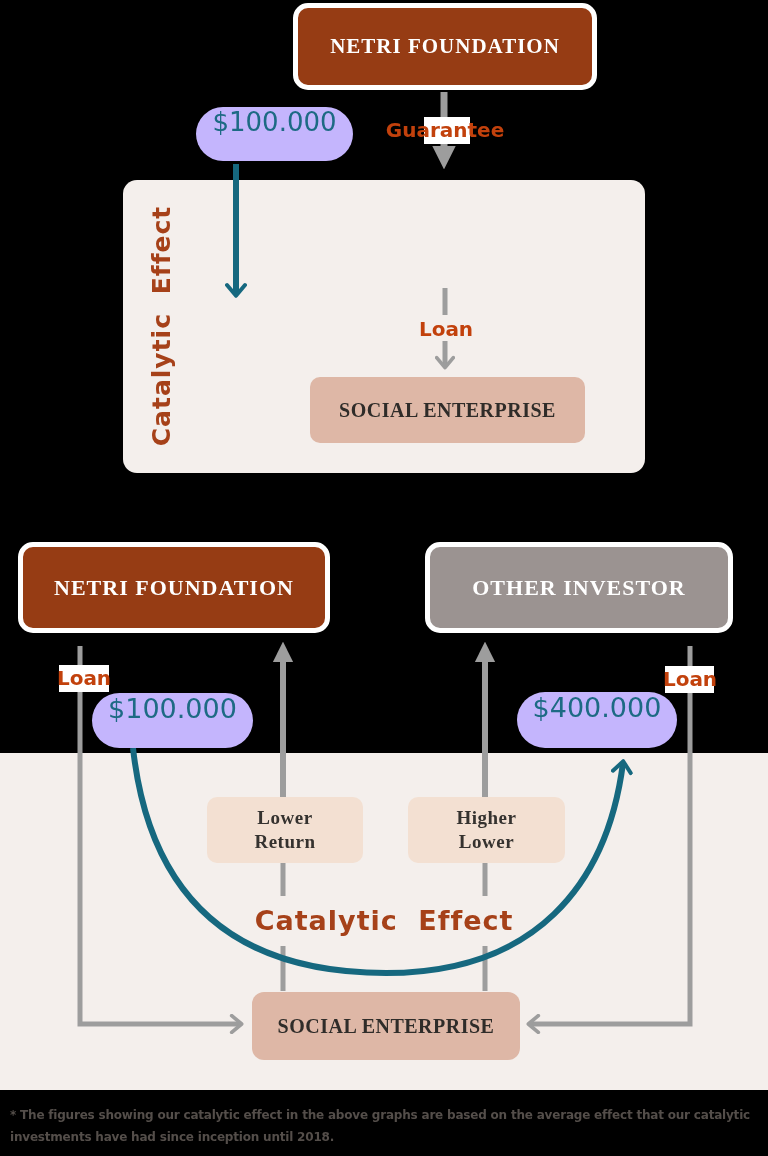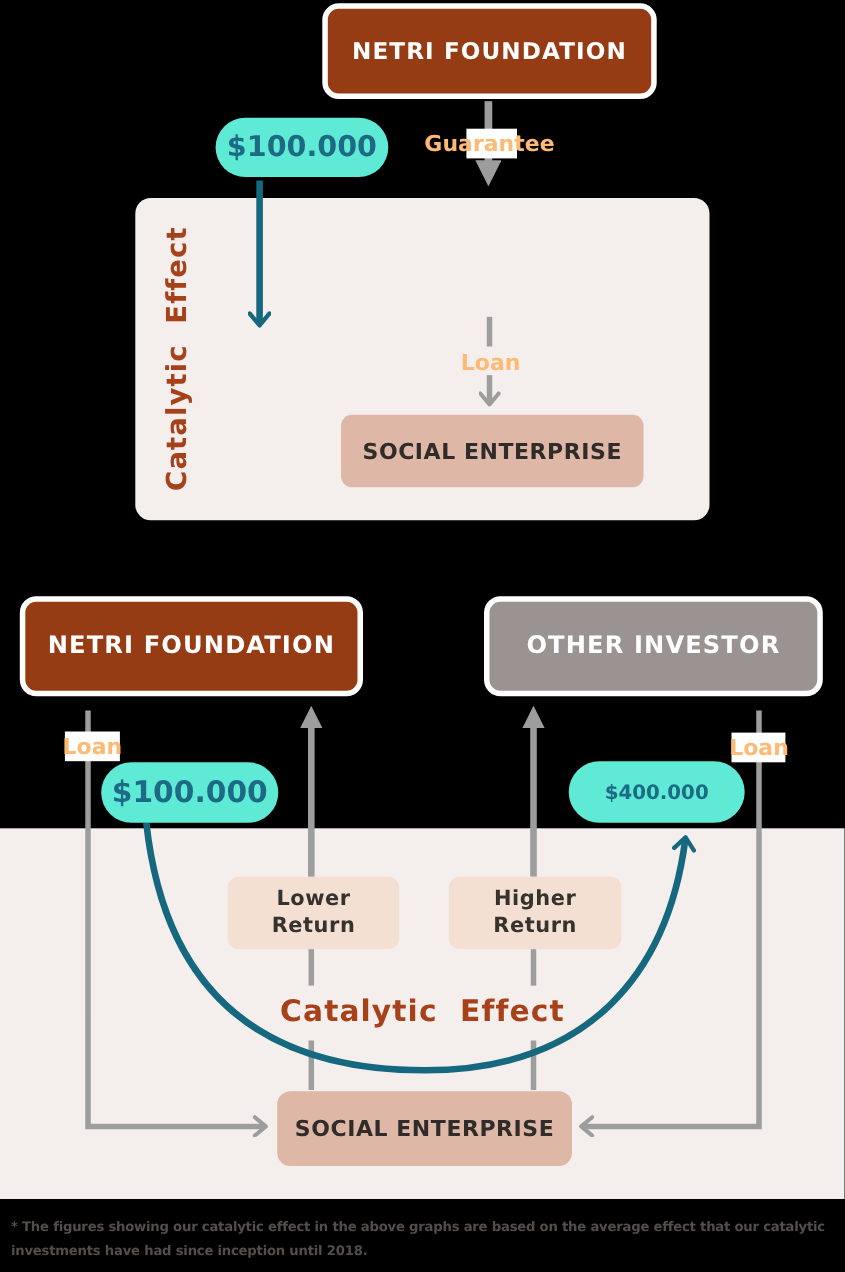--- a/index.html
+++ b/index.html
@@ -7,29 +7,29 @@
     position:relative; width:768px; height:1156px; background:#000;
     font-family:"DejaVu Sans","Liberation Sans",sans-serif; overflow:hidden;
   }
   .panel { position:absolute; background:#F4EFEC; z-index:1; }
   .panel1 { left:123px; top:180px; width:522px; height:293px; border-radius:14px; }
   .panel2 { left:0px; top:753px; width:768px; height:337px; }
   .overlay { position:absolute; left:0; top:0; z-index:2; pointer-events:none; }
   .chip { position:absolute; background:#ffffff; z-index:3; }
   .box { position:absolute; display:flex; align-items:center; justify-content:center;
          text-align:center; z-index:4; }
-  .box-label { font-weight:bold; letter-spacing:1px; }
+  .box-label { font-weight:bold; letter-spacing:1px;font-family:Liberation Serif, serif; }
   .rust-box { background:#963C14; border:5px solid #fff; border-radius:15px; color:#fff; }
   .gray-box { background:#9B9391; border:5px solid #fff; border-radius:15px; color:#fff; }
   .salmon-box { background:#DEB7A6; color:#2F2C29; border-radius:10px; }
   .pink-box { background:#F3E0D2; color:#35322F; border-radius:10px; }
-  .pill { position:absolute; background:#5eead4; border-radius:28px; z-index:4;
-          display:flex; align-items:center; justify-content:center;
-          color:#1D6A84; font-weight:bold; }
-  .flow-label { position:absolute; color:#fdba74; font-weight:bold; z-index:4;
+  .pill { position:absolute; background:#c4b5fd; border-radius:28px; z-index:4;
+          display:flex; justify-content:center;
+          color:#1D6A84; font-weight:normal; }
+  .flow-label { position:absolute; color:#c2410c; font-weight:bold; z-index:4;
                 transform:translate(-50%,-50%); white-space:nowrap; }
   .vlabel { position:absolute; color:#A64119; font-weight:bold; white-space:nowrap;
             transform:translate(-50%,-50%) rotate(-90deg); z-index:4;
             letter-spacing:1px; word-spacing:9px; }
   .heading { position:absolute; color:#A64119; font-weight:bold; white-space:nowrap;
              transform:translate(-50%,-50%); z-index:4; letter-spacing:1px; word-spacing:10px; }
   .footnote { position:absolute; color:#544E4A; font-weight:bold; z-index:4;
               font-size:12px; line-height:22px; letter-spacing:-0.2px; }
 </style>
 </head>
@@ -87,44 +87,44 @@
 
 
   <div class="box salmon-box" style="left:310px; top:377px; width:275px; height:66px;">
     <span class="box-label" style="font-size:20px; letter-spacing:0.5px;">SOCIAL ENTERPRISE</span>
   </div>
 
   <div class="box rust-box" style="left:18px; top:542px; width:302px; height:81px;">
     <span class="box-label" style="font-size:22px;">NETRI FOUNDATION</span>
   </div>
 
-  <div class="box gray-box" style="left:440px; top:542px; width:298px; height:81px;">
+  <div class="box gray-box" style="left:425px; top:542px; width:298px; height:81px;">
     <span class="box-label" style="font-size:22px;">OTHER INVESTOR</span>
   </div>
 
   <div class="chip" style="left:59px; top:665px; width:50px; height:27px;"></div>
   <div class="flow-label" style="left:84px; top:678px; font-size:20px;">Loan</div>
 
   <div class="chip" style="left:665px; top:666px; width:49px; height:27px;"></div>
   <div class="flow-label" style="left:690px; top:679px; font-size:20px;">Loan</div>
 
   <div class="pill" style="left:92px; top:693px; width:161px; height:55px; font-size:27px;">
     <span>$100.000</span>
   </div>
 
-  <div class="pill" style="left:517px; top:692px; width:160px; height:56px; font-size:18px;">
+  <div class="pill" style="left:517px; top:692px; width:160px; height:56px; font-size:27px;">
     <span>$400.000</span>
   </div>
 
   <div class="box pink-box" style="left:207px; top:797px; width:156px; height:66px; padding:0 28px; box-sizing:border-box;">
     <span class="box-label" style="font-size:19px; letter-spacing:0.5px; line-height:1.25; display:block; width:100%;">Lower Return</span>
   </div>
 
   <div class="box pink-box" style="left:408px; top:797px; width:157px; height:66px; padding:0 28px; box-sizing:border-box;">
-    <span class="box-label" style="font-size:19px; letter-spacing:0.5px; line-height:1.25; display:block; width:100%;">Higher Return</span>
+    <span class="box-label" style="font-size:19px; letter-spacing:0.5px; line-height:1.25; display:block; width:100%;">Higher Lower</span>
   </div>
 
   <div class="heading" style="left:384px; top:920px; font-size:27px;">Catalytic Effect</div>
 
   <div class="box salmon-box" style="left:252px; top:992px; width:268px; height:68px; border-radius:12px;">
     <span class="box-label" style="font-size:20px; letter-spacing:0.5px;">SOCIAL ENTERPRISE</span>
   </div>
 
   <div class="footnote" style="left:10px; top:1104px; width:754px;">* The figures showing our catalytic effect in the above graphs are based on the average effect that our catalytic investments have had since inception until 2018.</div>
 

